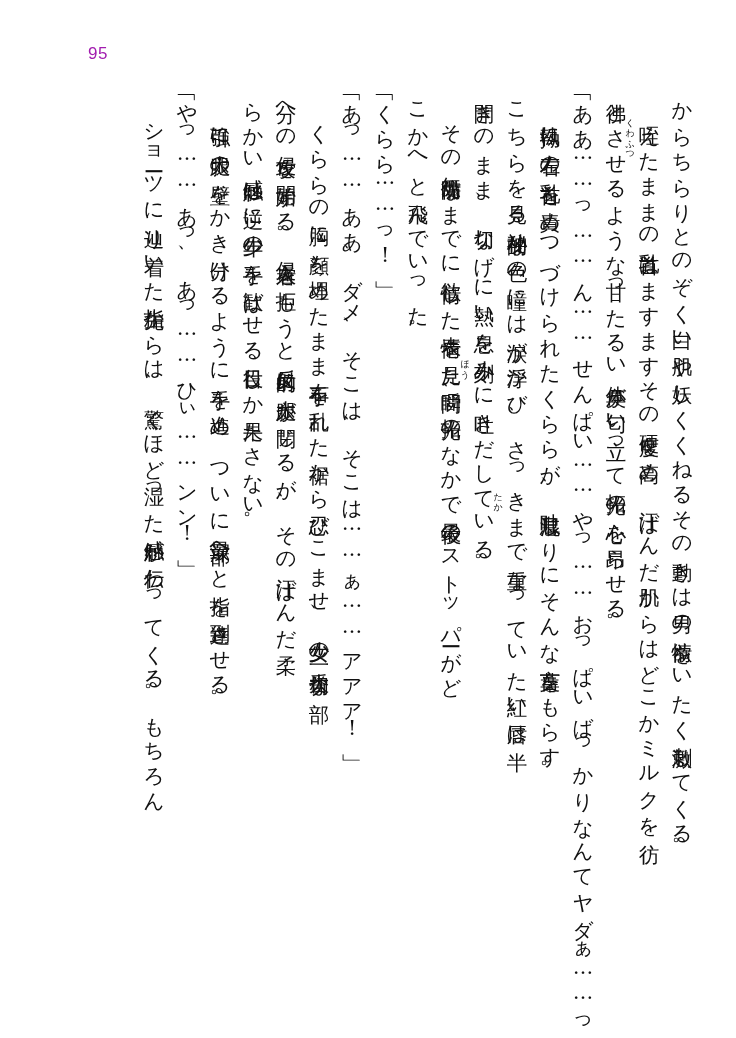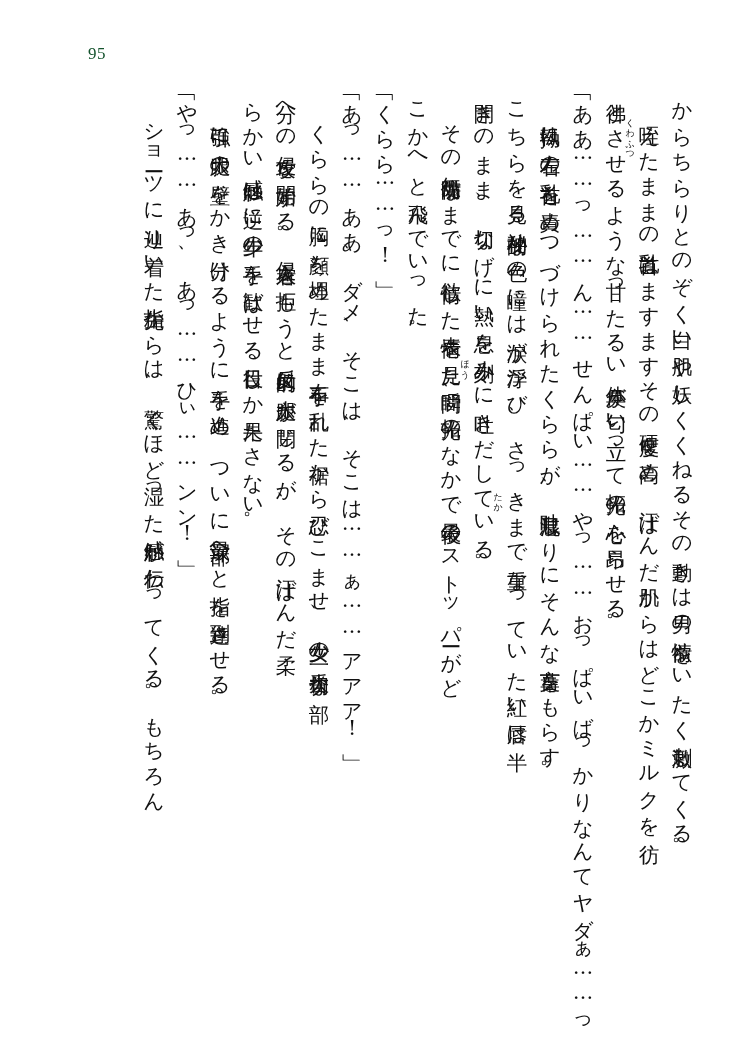--- a/index.html
+++ b/index.html
@@ -19,22 +19,22 @@
     position: absolute;
     inset: 0;
     background: #ffffff;
   }
   .page-number {
     position: absolute;
     top: 44px;
     left: 88px;
     font-size: 17px;
     letter-spacing: 0.5px;
-    color: #14532d;
-    font-family: Liberation Serif, serif;
+    color: #a21caf;
+    font-family: Liberation Sans, sans-serif;
   }
   .text-block {
     position: absolute;
     top: 88px;
     left: 52px;
     right: 44px;
     bottom: 62px;
     display: flex;
     flex-direction: row-reverse;
     justify-content: flex-start;

